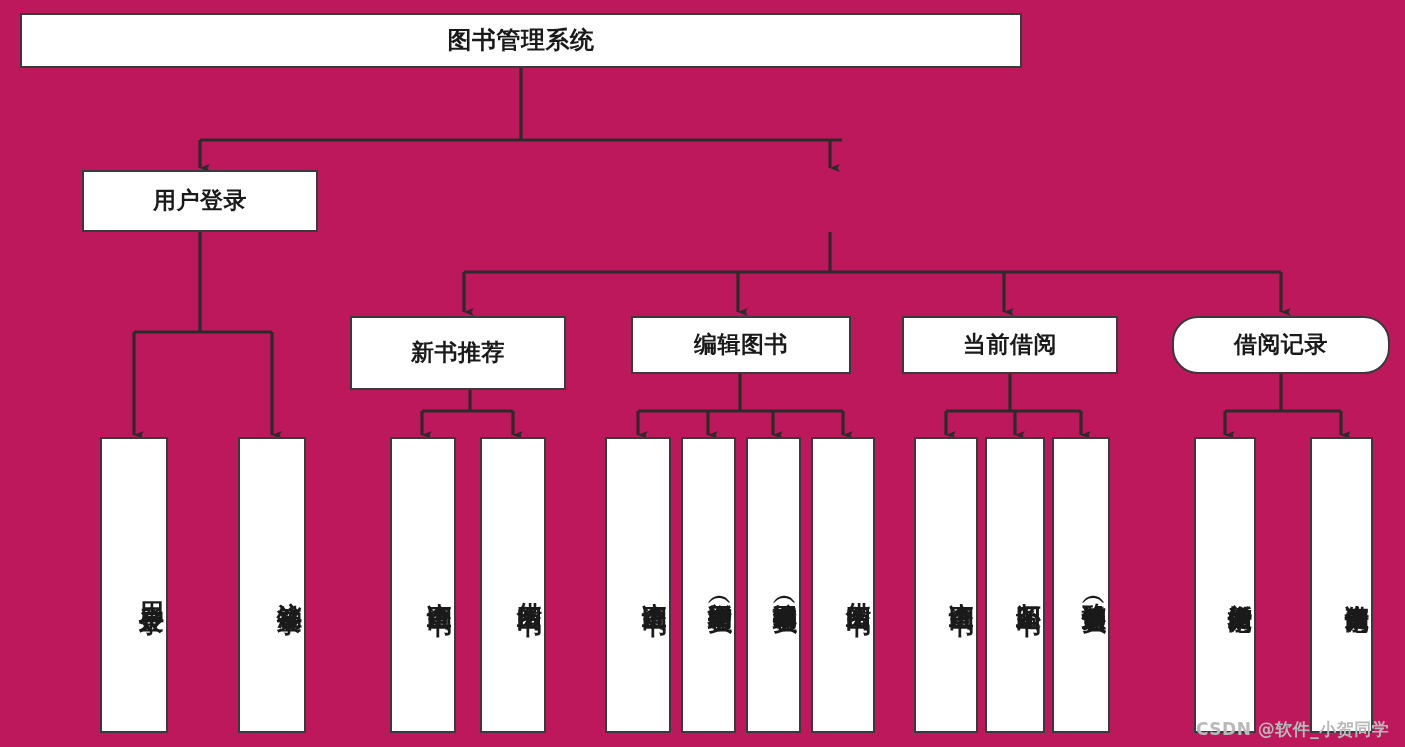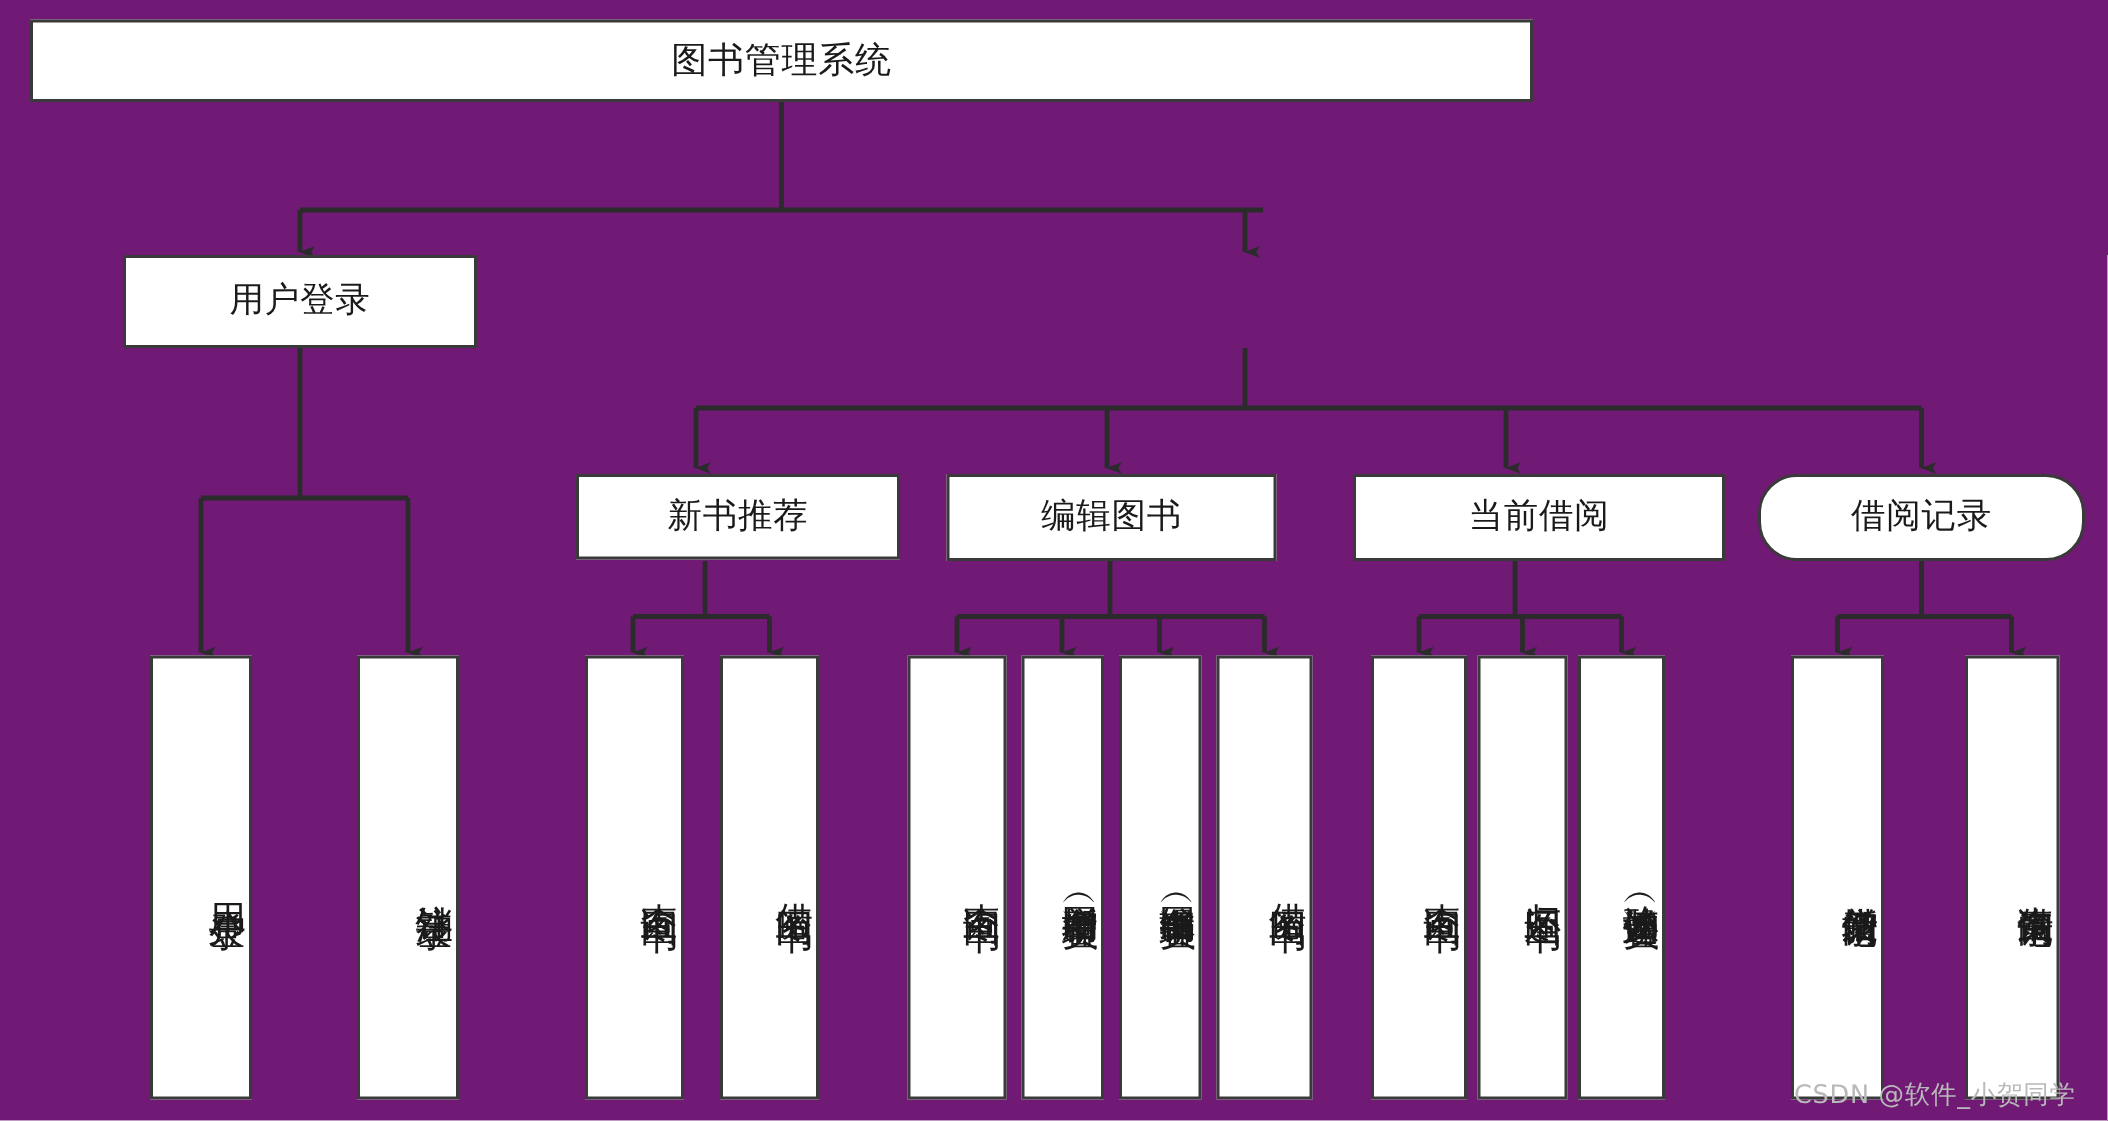--- a/index.html
+++ b/index.html
@@ -4,23 +4,24 @@
 <style>
   html, body {
     margin: 0;
     padding: 0;
     background: #ffffff;
   }
   #canvas {
     position: relative;
     width: 1405px;
     height: 747px;
-    background: #701a75;
+    background: #be185d;
     font-family: "DejaVu Sans", "Liberation Sans", sans-serif;
     overflow: hidden;
+    font-weight: bold;
   }
   #wires {
     position: absolute;
     left: 0;
     top: 0;
     width: 1405px;
     height: 747px;
   }
   .node {
     position: absolute;
@@ -125,29 +126,29 @@
 
   <div class="node h root" style="left:20px; top:13px; width:1002px; height:55px;">
     <span class="lbl">图书管理系统</span>
   </div>
 
   <div class="node h" style="left:82px; top:170px; width:236px; height:62px;">
     <span class="lbl">用户登录</span>
   </div>
 
 
-  <div class="node h" style="left:384px; top:316px; width:216px; height:57px;">
+  <div class="node h" style="left:350px; top:316px; width:216px; height:74px;">
     <span class="lbl">新书推荐</span>
   </div>
 
   <div class="node h" style="left:631px; top:316px; width:220px; height:58px;">
     <span class="lbl">编辑图书</span>
   </div>
 
-  <div class="node h" style="left:902px; top:316px; width:248px; height:58px;">
+  <div class="node h" style="left:902px; top:316px; width:216px; height:58px;">
     <span class="lbl">当前借阅</span>
   </div>
 
   <div class="node h" style="left:1172px; top:316px; width:218px; height:58px;border-radius:26px;">
     <span class="lbl">借阅记录</span>
   </div>
 
   <div class="node v" style="left:100px; top:437px; width:68px; height:296px;">
     <span class="lbl">用户登录</span>
   </div>

